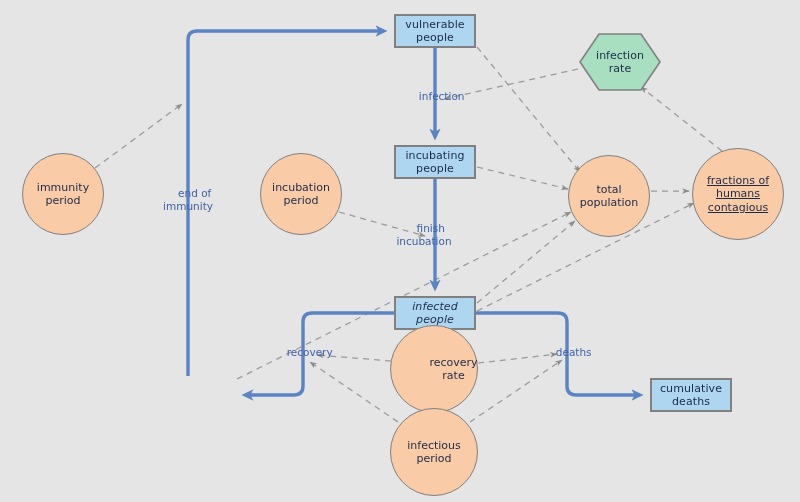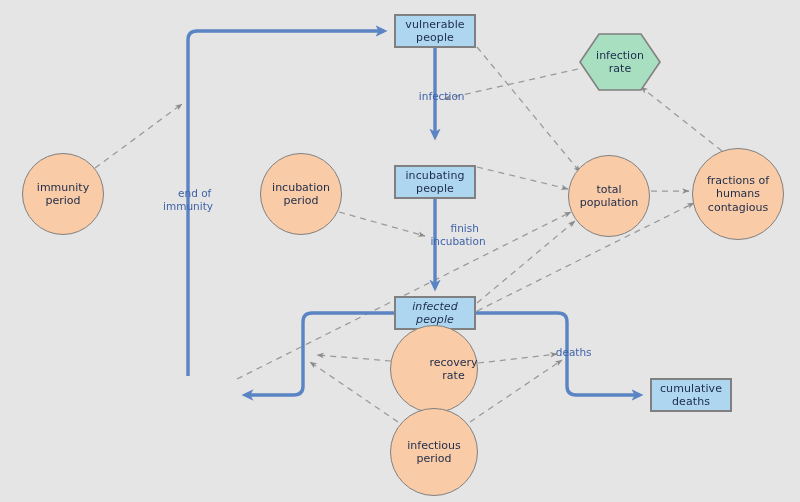--- a/index.html
+++ b/index.html
@@ -133,21 +133,21 @@
       <path d="M 394,313 L 312,313 Q 303,313 303,322 L 303,386 Q 303,395 294,395 L 245,395"></path>
       <path d="M 476,313 L 558,313 Q 567,313 567,322 L 567,386 Q 567,395 576,395 L 640,395"></path>
     </g>
   </svg>
 
   <div class="stock" style="left:394px; top:14px; width:82px; height:34px;">
     <span style="white-space:pre-line;">vulnerable
 people</span>
   </div>
 
-  <div class="stock" style="left:394px; top:145px; width:82px; height:34px;margin-top:20px;">
+  <div class="stock" style="left:394px; top:145px; width:82px; height:34px;">
     <span style="white-space:pre-line;">incubating
 people</span>
   </div>
 
   <div class="stock" style="left:394px; top:296px; width:82px; height:34px;">
     <span style="white-space:pre-line;font-style:italic;">infected
 people</span>
   </div>
 
 
@@ -165,21 +165,21 @@
     <span style="white-space:pre-line;">incubation
 period</span>
   </div>
 
   <div class="aux" style="left:568px; top:155px; width:82px; height:82px;">
     <span style="white-space:pre-line;">total
 population</span>
   </div>
 
   <div class="aux" style="left:692px; top:148px; width:92px; height:92px;">
-    <span style="white-space:pre-line;">fractions of
+    <span style="white-space:pre-line;text-decoration:underline;">fractions of
 humans
 contagious</span>
   </div>
 
   <div class="aux" style="left:390px; top:325px; width:88px; height:88px;">
     <span style="white-space:pre-line;margin-left:39px;">recovery rate</span>
   </div>
 
   <div class="aux" style="left:390px; top:408px; width:88px; height:88px;text-align:center;">
     <span style="white-space:pre-line;">infectious
@@ -196,23 +196,26 @@
 
   <div class="flow-label" style="left:188px; top:200px;">
     <span style="white-space:pre-line;margin-top:12px;">end of
 immunity</span>
   </div>
 
   <div class="flow-label" style="left:435px; top:97px;">
     <span style="white-space:pre-line;">infection</span>
   </div>
 
-  <div class="flow-label" style="left:458px; top:235px;">
+  <div class="flow-label" style="left:424px; top:235px;">
     <span style="white-space:pre-line;">finish
 incubation</span>
   </div>
 
+  <div class="flow-label" style="left:303px; top:353px;">
+    <span style="white-space:pre-line;">recovery</span>
+  </div>
 
   <div class="flow-label" style="left:567px; top:353px;">
     <span style="white-space:pre-line;">deaths</span>
   </div>
 
 </div>
 
 </body></html>

